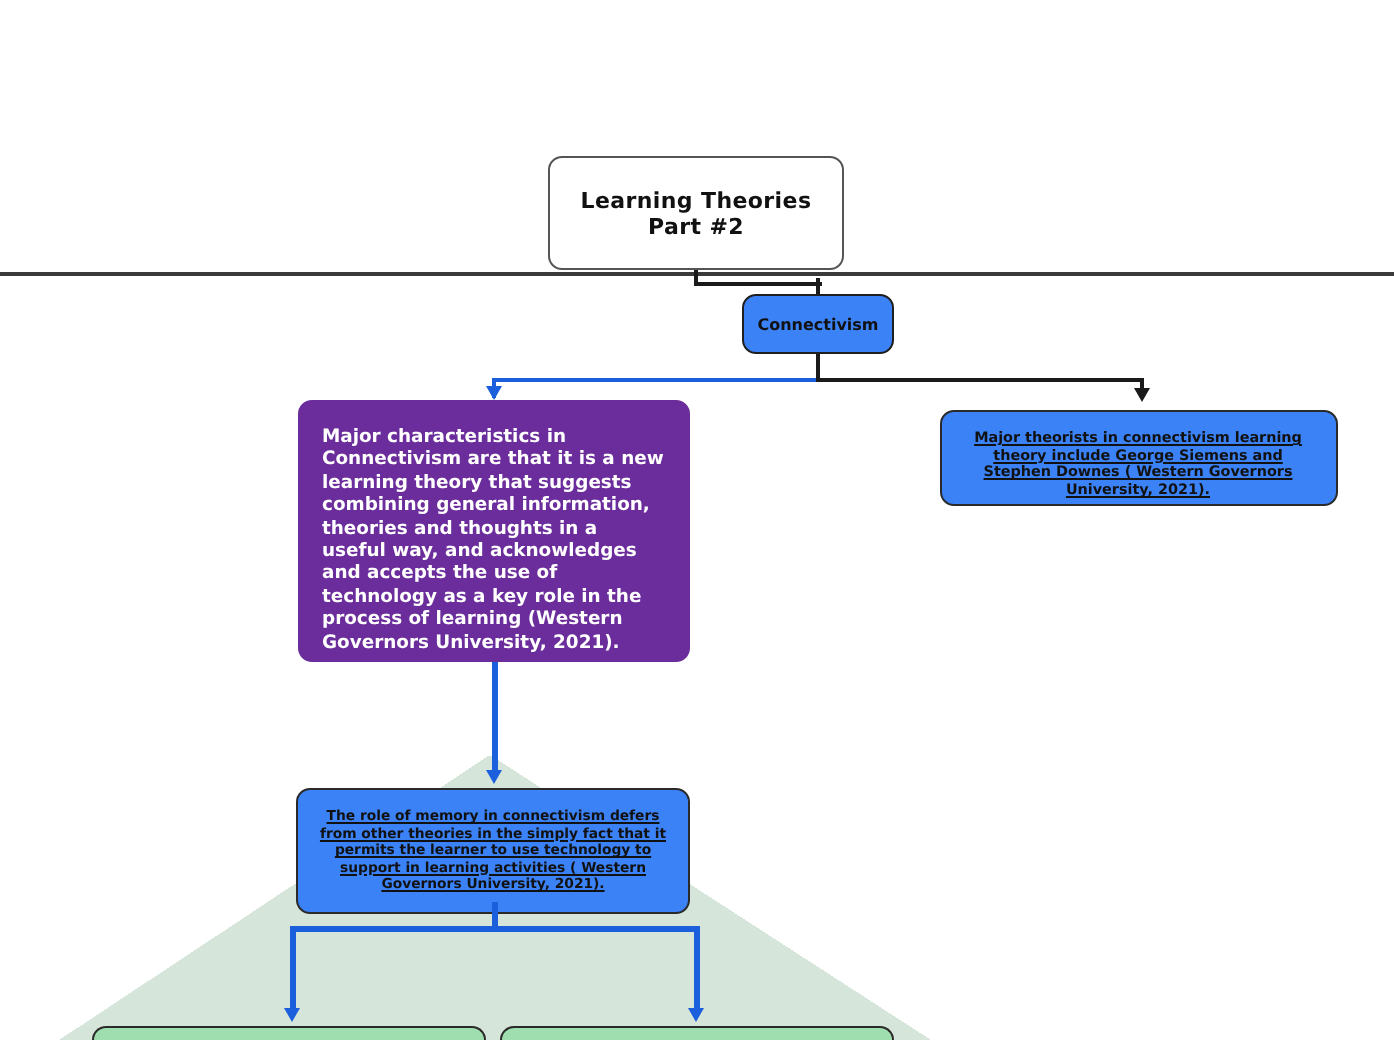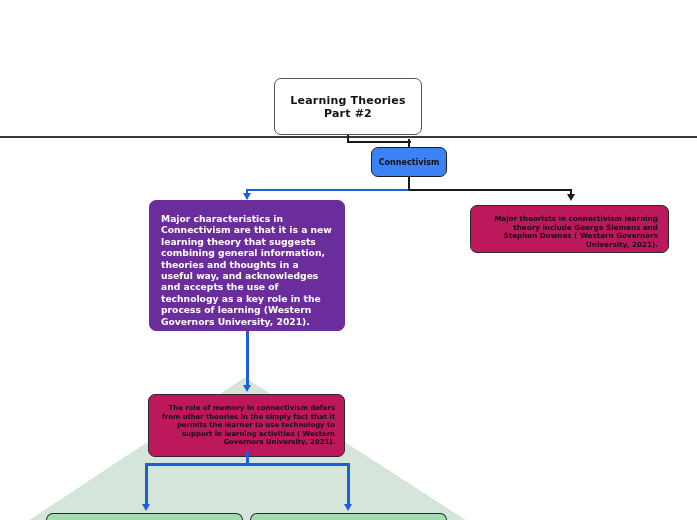--- a/index.html
+++ b/index.html
@@ -78,30 +78,31 @@
     color: #ffffff;
     font-weight: bold;
     font-size: 9.2px;
     line-height: 11.4px;
     text-align: left;
     align-items: flex-start;
     justify-content: flex-start;
     padding: 12px 11px 10px 11px;
   }
   .node-green-text {
-    background: #be185d;
+    background: #3b82f6;
     border: 1.3px solid #2a2a2a;
     color: #111111;
     font-weight: bold;
     font-size: 7.2px;
     line-height: 8.7px;
-    text-align: right;
+    text-align: center;
     align-items: flex-start;
     justify-content: flex-start;
     padding: 9px 10px 8px 9px;
+    text-decoration: underline;
   }
   .node-green-text.mid {
     font-size: 6.9px;
     line-height: 8.5px;
     padding: 9px 9px 8px 9px;
   }
   .node-bottom {
     background: #9edeaf;
     border: 1.4px solid #2a2a2a;
     border-bottom: none;

